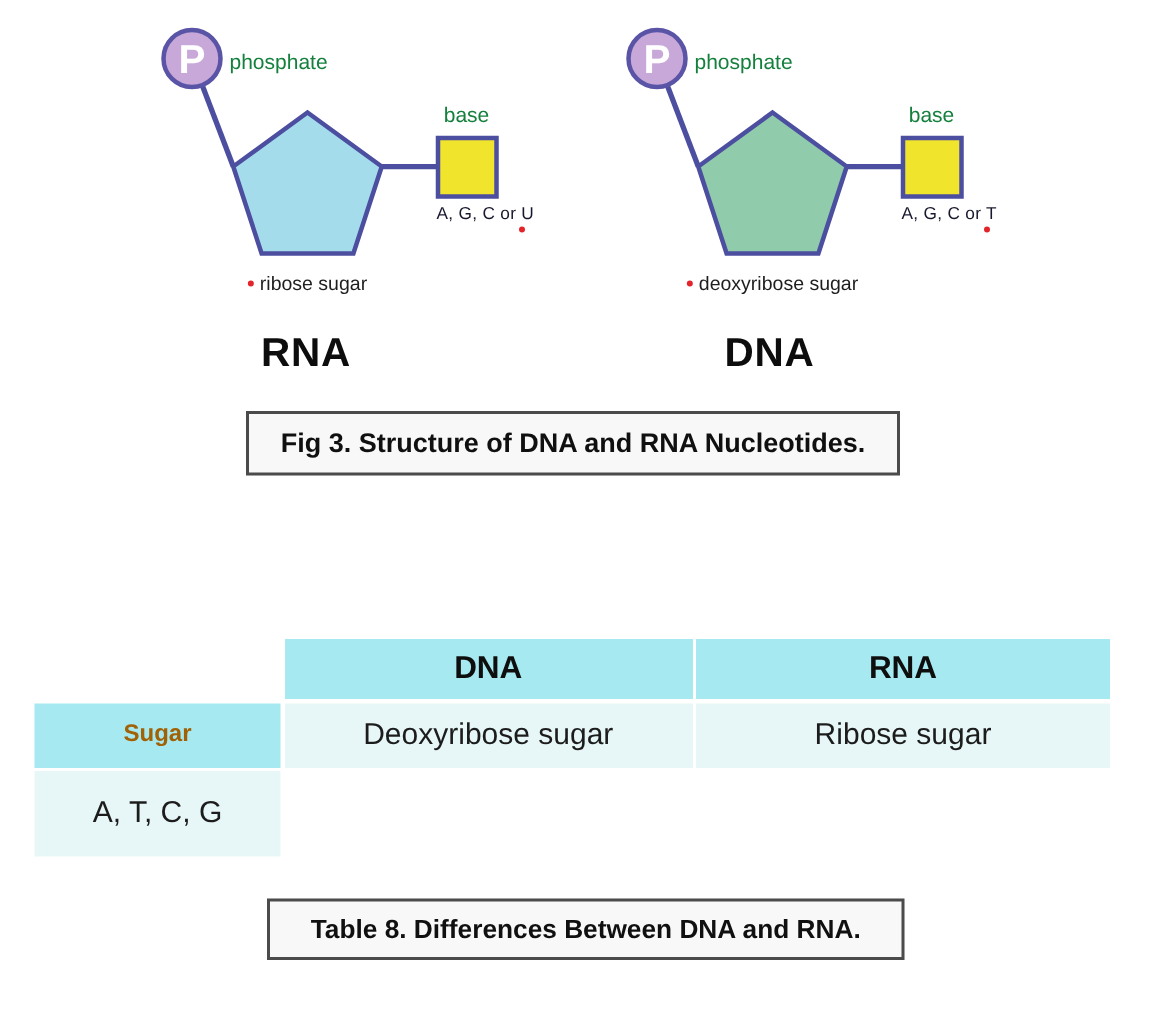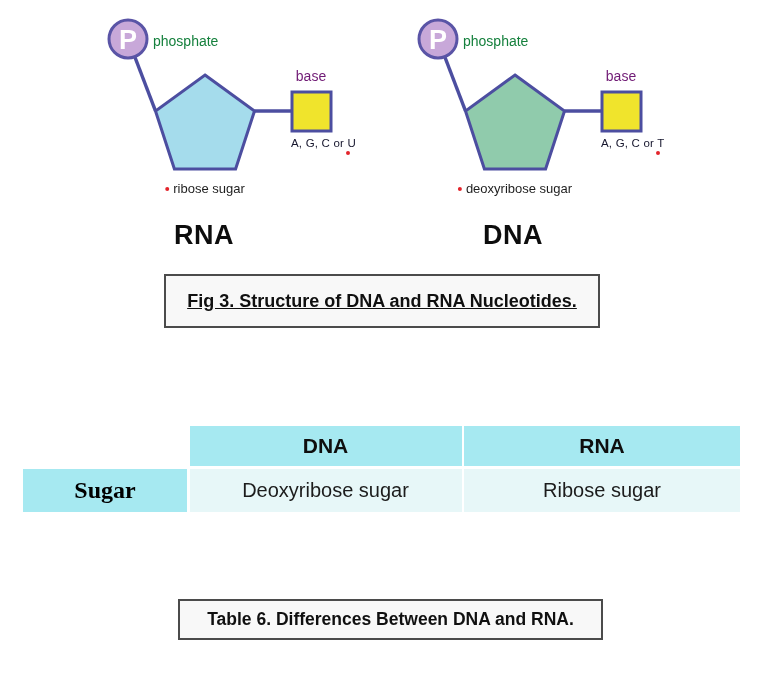--- a/index.html
+++ b/index.html
@@ -7,42 +7,42 @@
   .canvas { position:relative; width:768px; height:677px; background:#ffffff; overflow:hidden; }
 
   
   .nucleotide { position:absolute; top:10px; width:290px; height:210px; }
   #rna-diagram { left:90px; }
   #dna-diagram { left:400px; }
   .nucleotide svg { position:absolute; left:0; top:0; }
   .nucleotide svg text { font-family:"Liberation Sans", sans-serif; }
 
   .phosphate-label { position:absolute; left:63px; top:23px; font-size:14px; color:#15803d; }
-  .base-label { position:absolute; left:201px; top:58px; width:40px; text-align:center; font-size:14px; color:#701a75; }
+  .base-label { position:absolute; left:201px; top:58px; width:40px; text-align:center; font-size:14px; color:#15803d; }
   .bases-options { position:absolute; left:201px; top:127px; font-size:11.5px; font-weight:normal; color:#17172e; white-space:nowrap; letter-spacing:0.2px; }
   .ring { display:inline-block; width:4px; height:4px; background:#ffffff; border:2.6px solid #e3242b; border-radius:50%; flex:none; }
   .ring-bases { position:absolute; left:256px; top:141px; }
   .sugar-row { position:absolute; left:115px; top:171px; transform:translateX(-50%); display:flex; align-items:center; gap:4px; font-size:13px; color:#1e1e1e; white-space:nowrap; }
 
   .diagram-title { position:absolute; top:220px; transform:translateX(-50%); font-size:27px; font-weight:bold; color:#0d0d0d; letter-spacing:0.5px; }
   #rna-title { left:204px; }
   #dna-title { left:513px; }
 
   
   .caption-box { position:absolute; border:2px solid #4b4b4b; background:#f8f8f8; display:flex; align-items:center; justify-content:center; font-weight:bold; color:#101010; }
-  #fig-caption { left:164px; top:274px; width:436px; height:54px; font-size:18px;text-decoration:underline; }
+  #fig-caption { left:164px; top:274px; width:436px; height:43px; font-size:18px; }
   #table-caption { left:178px; top:599px; width:425px; height:41px; font-size:17.5px; }
 
   
   .data-table { position:absolute; left:23px; top:426px; display:grid;
                 grid-template-columns:164px 272px 276px; grid-template-rows:40px 43px 57px; gap:2.5px; }
   .cell { display:flex; align-items:center; justify-content:center; text-align:center; }
   .blank-cell { background:transparent; }
   .col-header { background:#a6e9f1; font-weight:bold; font-size:21px; color:#0e0e0e; }
-  .row-header { background:#a6e9f1; font-weight:bold; font-size:24px; color:#000000; line-height:1.35; padding:0 30px;font-family:Liberation Serif, serif; }
+  .row-header { background:#a6e9f1; font-weight:bold; font-size:16px; color:#a16207; line-height:1.35; padding:0 30px; }
   .data-cell { background:#e7f7f8; font-size:20px; color:#1c1c1c; }
 </style>
 </head>
 <body>
 
 <div class="canvas">
 
   <div class="nucleotide" id="rna-diagram">
     <svg width="290" height="210" viewBox="0 0 290 210">
       <line x1="38" y1="29" x2="65.5" y2="101" stroke="#4c4ea0" stroke-width="3.5"></line>
@@ -88,17 +88,18 @@
 
   <div class="data-table">
     <div class="cell blank-cell"></div>
     <div class="cell col-header">DNA</div>
     <div class="cell col-header">RNA</div>
 
     <div class="cell row-header">Sugar</div>
     <div class="cell data-cell">Deoxyribose sugar</div>
     <div class="cell data-cell">Ribose sugar</div>
 
+    <div class="cell data-cell">A, T, C, G</div>
   </div>
 
-  <div class="caption-box" id="table-caption">Table 6. Differences Between DNA and RNA.</div>
+  <div class="caption-box" id="table-caption">Table 8. Differences Between DNA and RNA.</div>
 
 </div>
 
 </body></html>

